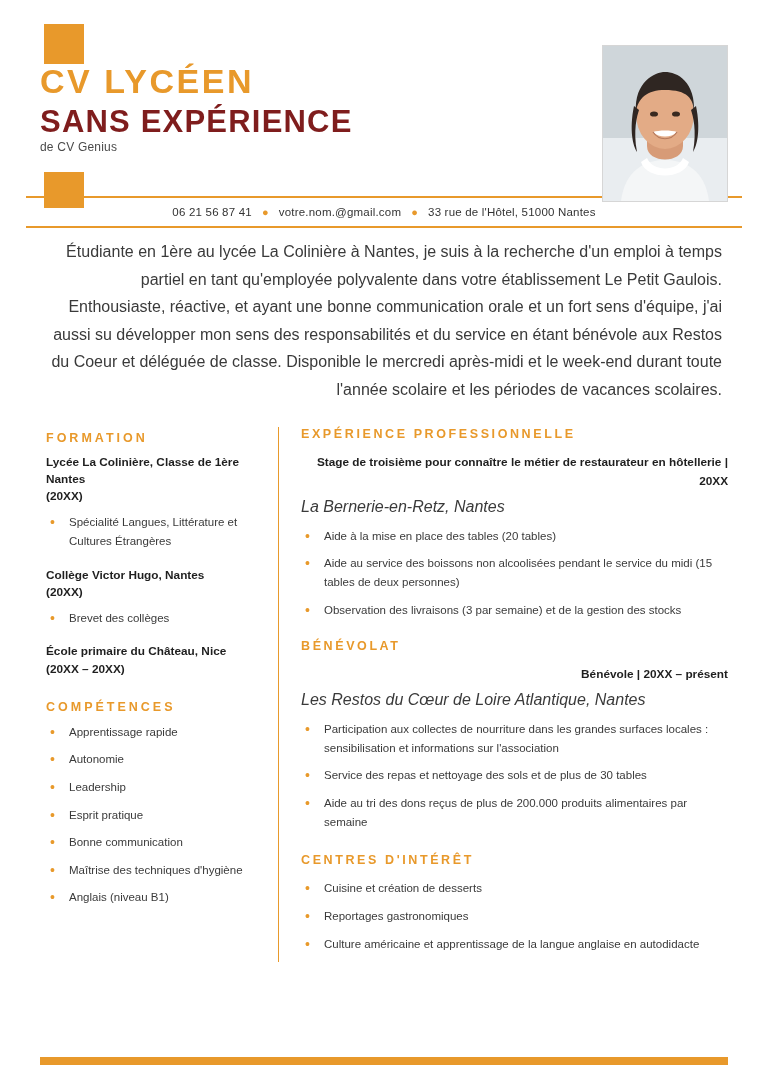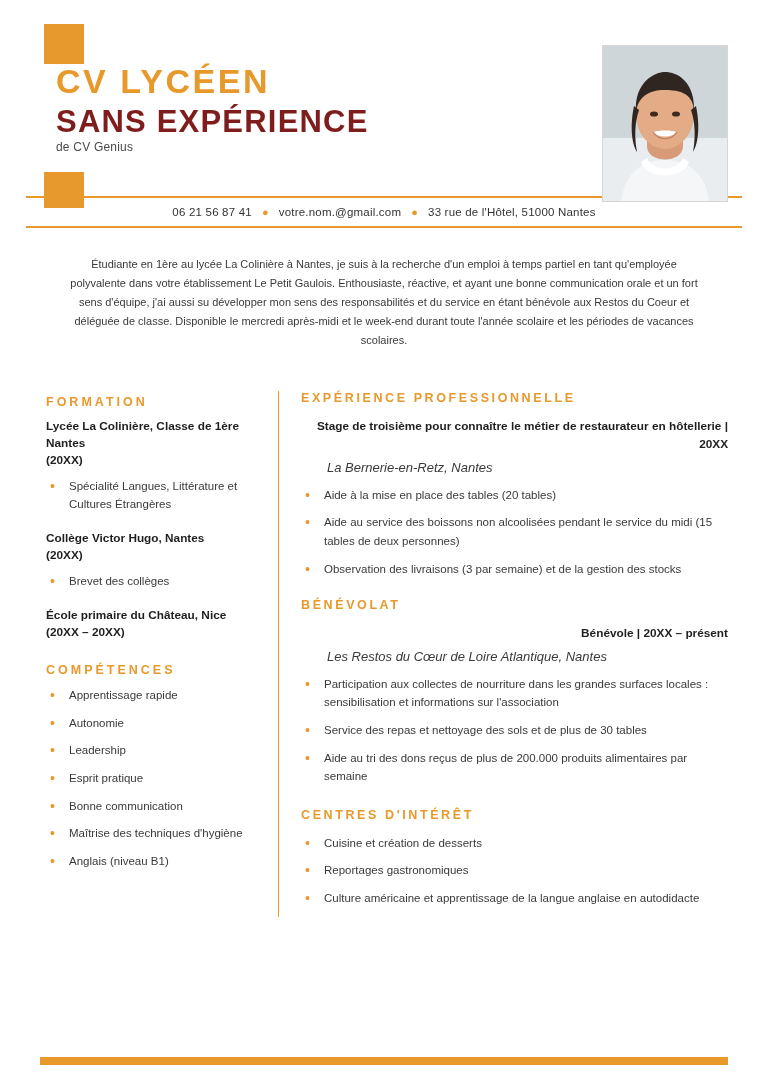--- a/index.html
+++ b/index.html
@@ -42,21 +42,21 @@
   .sq-bottom {
     position: absolute;
     left: 44px;
     top: 172px;
     width: 40px;
     height: 36px;
     background: #e8992b;
   }
   .title-block {
     position: absolute;
-    left: 56px;
+    left: 40px;
     top: 62px;
   }
   .name-line1 {
     font-size: 34px;
     font-weight: bold;
     letter-spacing: 2.5px;
     color: #e8992b;
     line-height: 1.15;
   }
   .name-line2 {
@@ -112,25 +112,25 @@
     padding: 10px 46px 2px 46px;
   }
   .sec-title {
     color: #e8992b;
     font-size: 12.5px;
     font-weight: bold;
     letter-spacing: 3px;
     margin-bottom: 9px;
   }
   .profil p {
-    margin: 17px;
-    font-size: 11px;
+    margin: 0;
+    font-size: 16px;
     line-height: 1.72;
     color: #3a3a3a;
-    text-align: center;
+    text-align: right;
   }
 
   
   .columns {
     display: flex;
     padding: 22px 40px 0 46px;
     box-sizing: border-box;
   }
   .col-left {
     width: 232px;
@@ -156,26 +156,25 @@
     color: #1f1f1f;
     line-height: 1.45;
   }
   .entry-sub {
     font-size: 11.8px;
     font-weight: bold;
     color: #1f1f1f;
     line-height: 1.45;
   }
   .entry-italic {
-    font-size: 13px;
+    font-size: 16px;
     font-style: italic;
     color: #3a3a3a;
     margin-top: 4px;
     line-height: 1.5;
-    margin-left: 26px;
   }
 
   ul.blist {
     list-style: none;
     margin: 8px 0 0 0;
     padding: 0;
   }
   ul.blist li {
     position: relative;
     padding-left: 23px;

